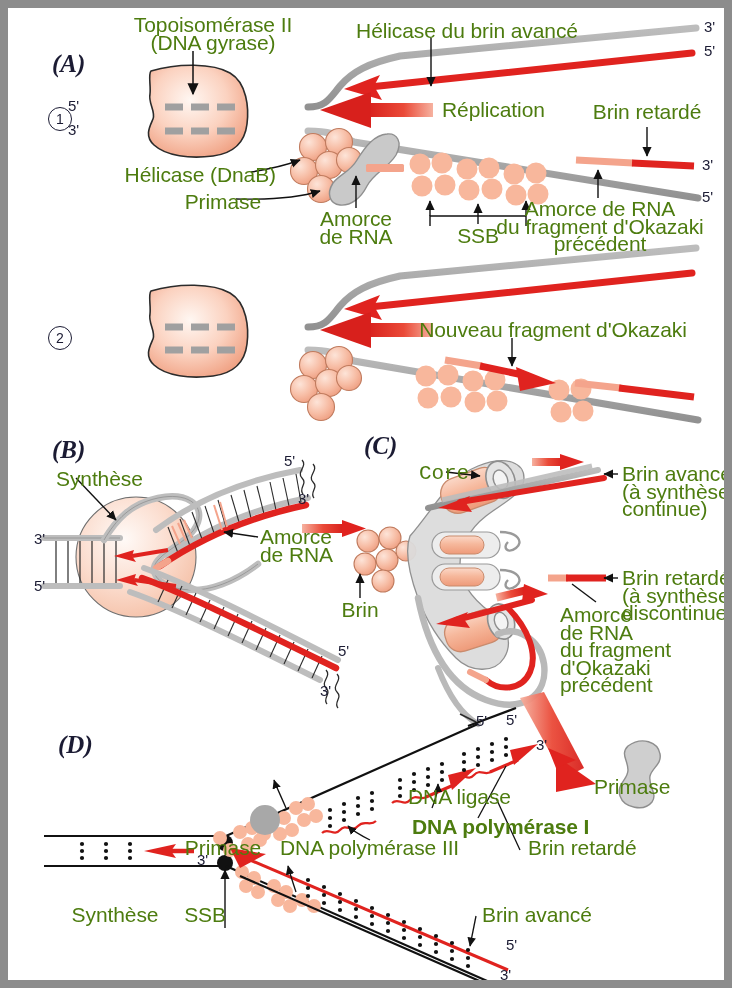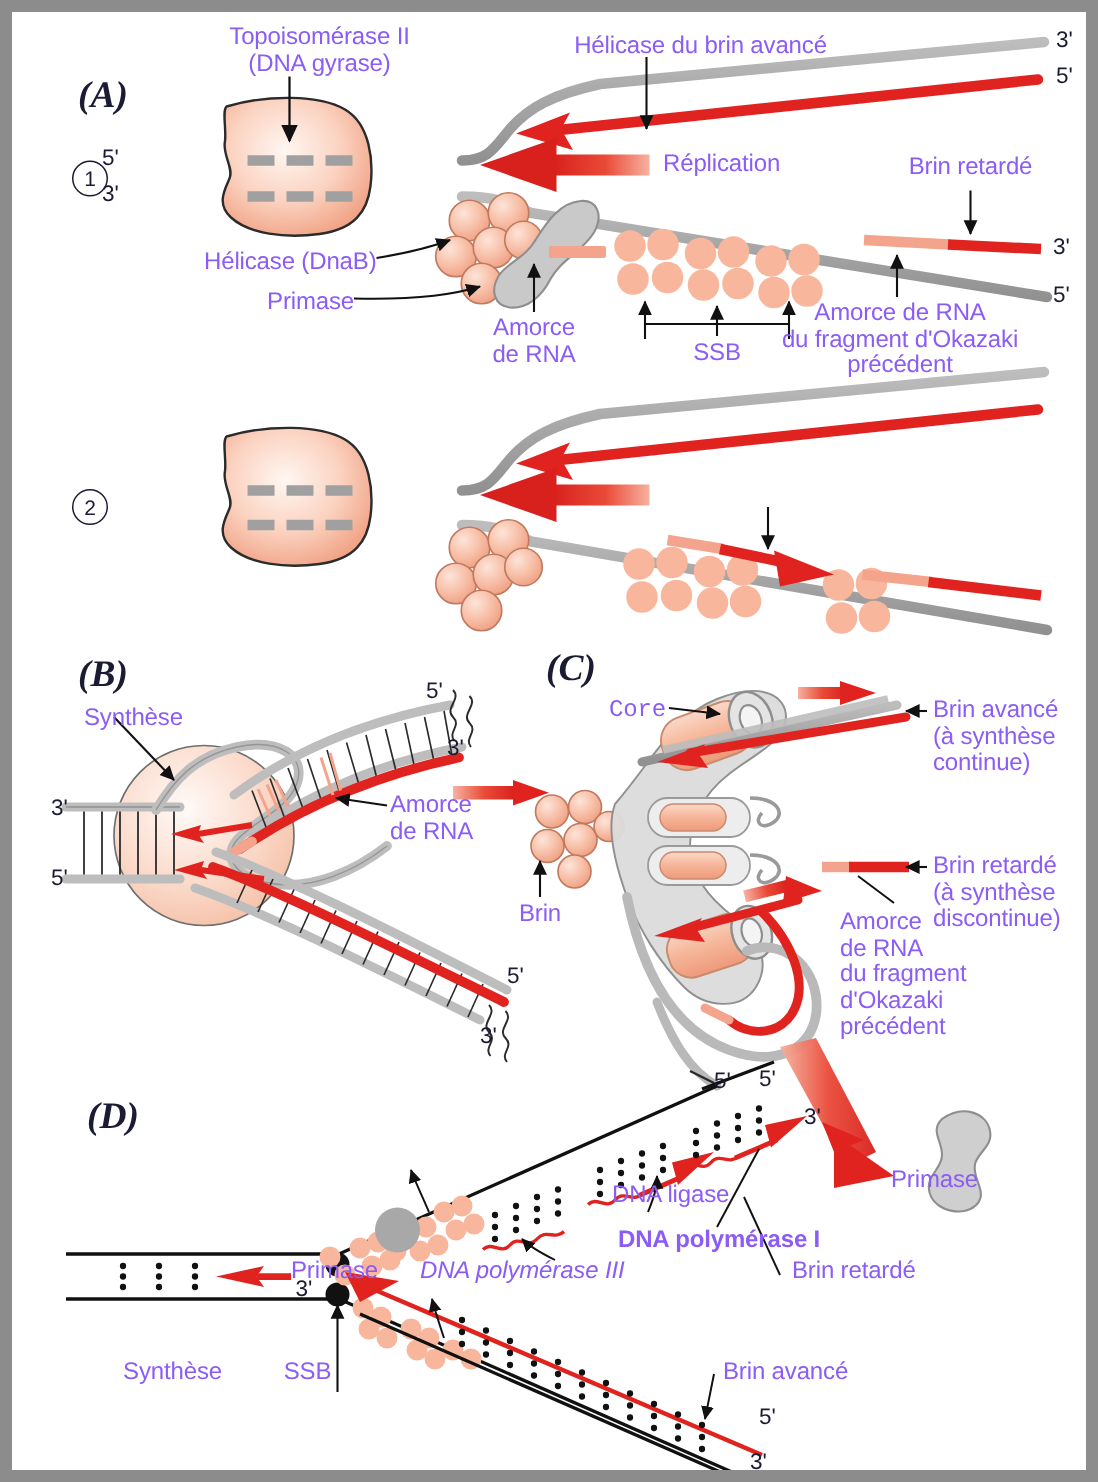--- a/index.html
+++ b/index.html
@@ -18,29 +18,29 @@
     overflow:hidden;
   }
   #canvas{
     position:absolute;
     left:0; top:0;
     width:732px;
     height:988px;
   }
   .lbl{
     position:absolute;
-    color:#8b5cf6;
-    font-size:16px;
+    color:#4d7c0f;
+    font-size:21px;
     line-height:17.5px;
     white-space:pre;
     font-family:"Liberation Sans", sans-serif;
     letter-spacing:-0.1px;
   }
   .lbl.c{ text-align:center; transform:translateX(-50%); }
-  .lbl.r{ transform:translateX(-100%); }
+  .lbl.r{ transform:translateX(-100%);margin-left:25px; }
   .panel{
     position:absolute;
     color:#1b1b33;
     font-family:"Liberation Serif", serif;
     font-weight:bold;
     font-style:italic;
     font-size:25px;
   }
   .prime{
     position:absolute;
@@ -641,20 +641,21 @@
   <div class="lbl" style="left:434px; top:93px;text-align:center;">Réplication</div>
   <div class="lbl r" style="left:243px; top:158px;">Hélicase (DnaB)</div>
   <div class="lbl r" style="left:228px; top:185px;">Primase</div>
   <div class="lbl c" style="left:348px; top:202px;">Amorce
 de RNA</div>
   <div class="lbl c" style="left:470px; top:219px;">SSB</div>
   <div class="lbl c" style="left:639px; top:95px;">Brin retardé</div>
   <div class="lbl c" style="left:592px; top:192px;">Amorce de RNA
 du fragment d'Okazaki
 précédent</div>
+  <div class="lbl c" style="left:545px; top:313px;">Nouveau fragment d'Okazaki</div>
 
   <div class="prime" style="left:60px;  top:89px;">5'</div>
   <div class="prime" style="left:60px;  top:113px;">3'</div>
   <div class="prime" style="left:696px; top:10px;">3'</div>
   <div class="prime" style="left:696px; top:34px;">5'</div>
   <div class="prime" style="left:694px; top:148px;">3'</div>
   <div class="prime" style="left:694px; top:180px;">5'</div>
 
   <div class="lbl" style="left:48px;  top:462px;">Synthèse</div>
   <div class="lbl" style="left:252px; top:520px;">Amorce
@@ -679,21 +680,21 @@
 de RNA
 du fragment
 d'Okazaki
 précédent</div>
   <div class="lbl" style="left:586px; top:770px;">Primase</div>
   <div class="prime" style="left:468px; top:704px;">5'</div>
 
   <div class="lbl c" style="left:107px; top:898px;">Synthèse</div>
   <div class="lbl c" style="left:197px; top:898px;">SSB</div>
   <div class="lbl c" style="left:215px; top:831px;">Primase</div>
-  <div class="lbl" style="left:272px; top:831px;font-style:italic;">DNA polymérase III</div>
+  <div class="lbl" style="left:272px; top:831px;">DNA polymérase III</div>
   <div class="lbl" style="left:400px; top:780px;">DNA ligase</div>
   <div class="lbl" style="left:404px; top:810px;font-weight:bold;">DNA polymérase I</div>
   <div class="lbl" style="left:520px; top:831px;">Brin retardé</div>
   <div class="lbl" style="left:474px; top:898px;">Brin avancé</div>
 
   <div class="prime" style="left:498px; top:703px;">5'</div>
   <div class="prime" style="left:528px; top:728px;">3'</div>
   <div class="prime" style="left:189px; top:843px;">3'</div>
   <div class="prime" style="left:498px; top:928px;">5'</div>
   <div class="prime" style="left:492px; top:958px;">3'</div>

